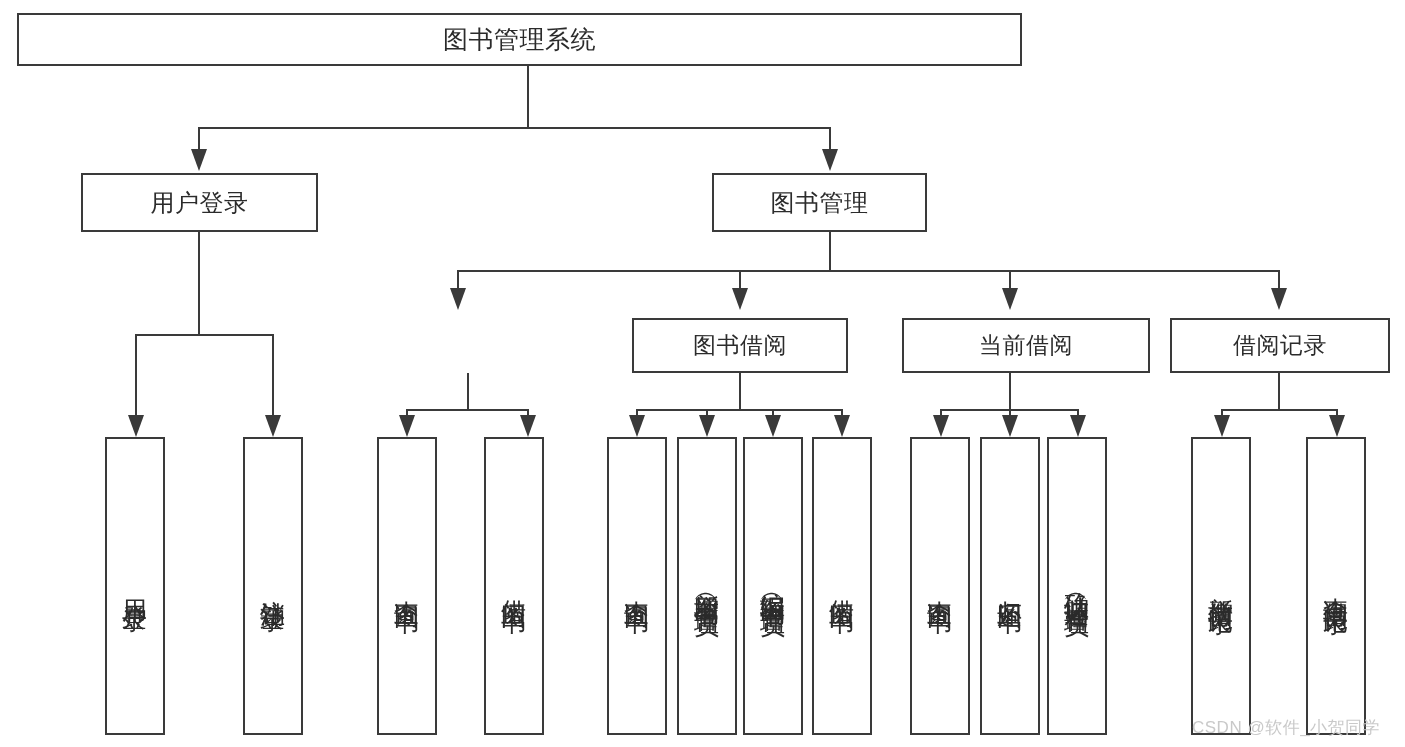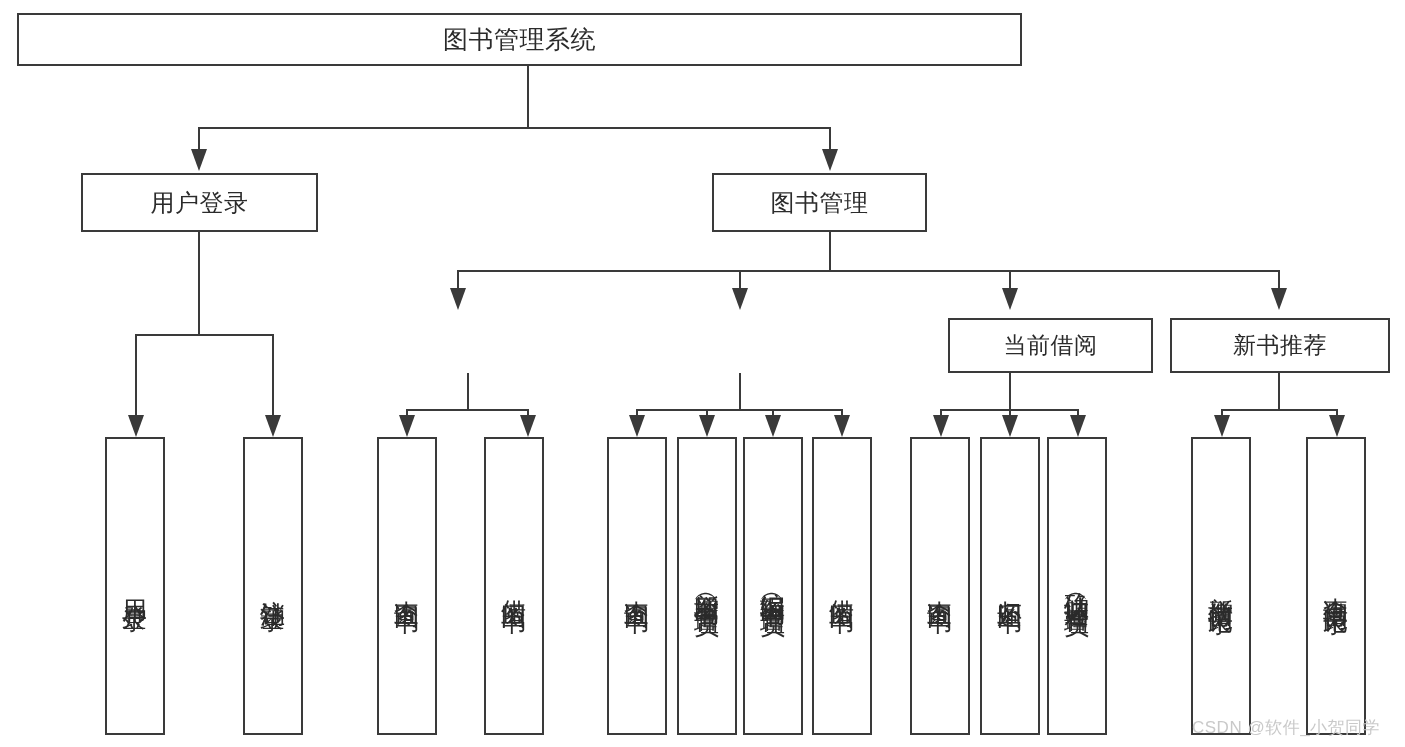--- a/index.html
+++ b/index.html
@@ -119,25 +119,28 @@
 
   <div class="ln ln-v" style="left:739px;top:270px;height:18px;"></div>
   <div class="arrow" style="left:732px;top:288px;"></div>
 
   <div class="ln ln-v" style="left:1009px;top:270px;height:18px;"></div>
   <div class="arrow" style="left:1002px;top:288px;"></div>
 
   <div class="ln ln-v" style="left:1278px;top:270px;height:18px;"></div>
   <div class="arrow" style="left:1271px;top:288px;"></div>
 
-  <div class="node node-l3" style="left:948px;top:318px;width:205px;height:55px;">
+  <div class="node node-l3" style="left:632px;top:318px;width:216px;height:55px;">
+    <span class="label">图书借阅</span>
+  </div>
+  <div class="node node-l3" style="left:902px;top:318px;width:248px;height:55px;">
     <span class="label">当前借阅</span>
   </div>
   <div class="node node-l3" style="left:1170px;top:318px;width:220px;height:55px;">
-    <span class="label">新书推荐</span>
+    <span class="label">借阅记录</span>
   </div>
 
   <div class="ln ln-v" style="left:467px;top:373px;height:38px;"></div>
   <div class="ln ln-h" style="left:406px;top:409px;width:123px;"></div>
   <div class="ln ln-v" style="left:406px;top:409px;height:6px;"></div>
   <div class="arrow" style="left:399px;top:415px;"></div>
   <div class="ln ln-v" style="left:527px;top:409px;height:6px;"></div>
   <div class="arrow" style="left:520px;top:415px;"></div>
 
   <div class="ln ln-v" style="left:739px;top:373px;height:38px;"></div>

